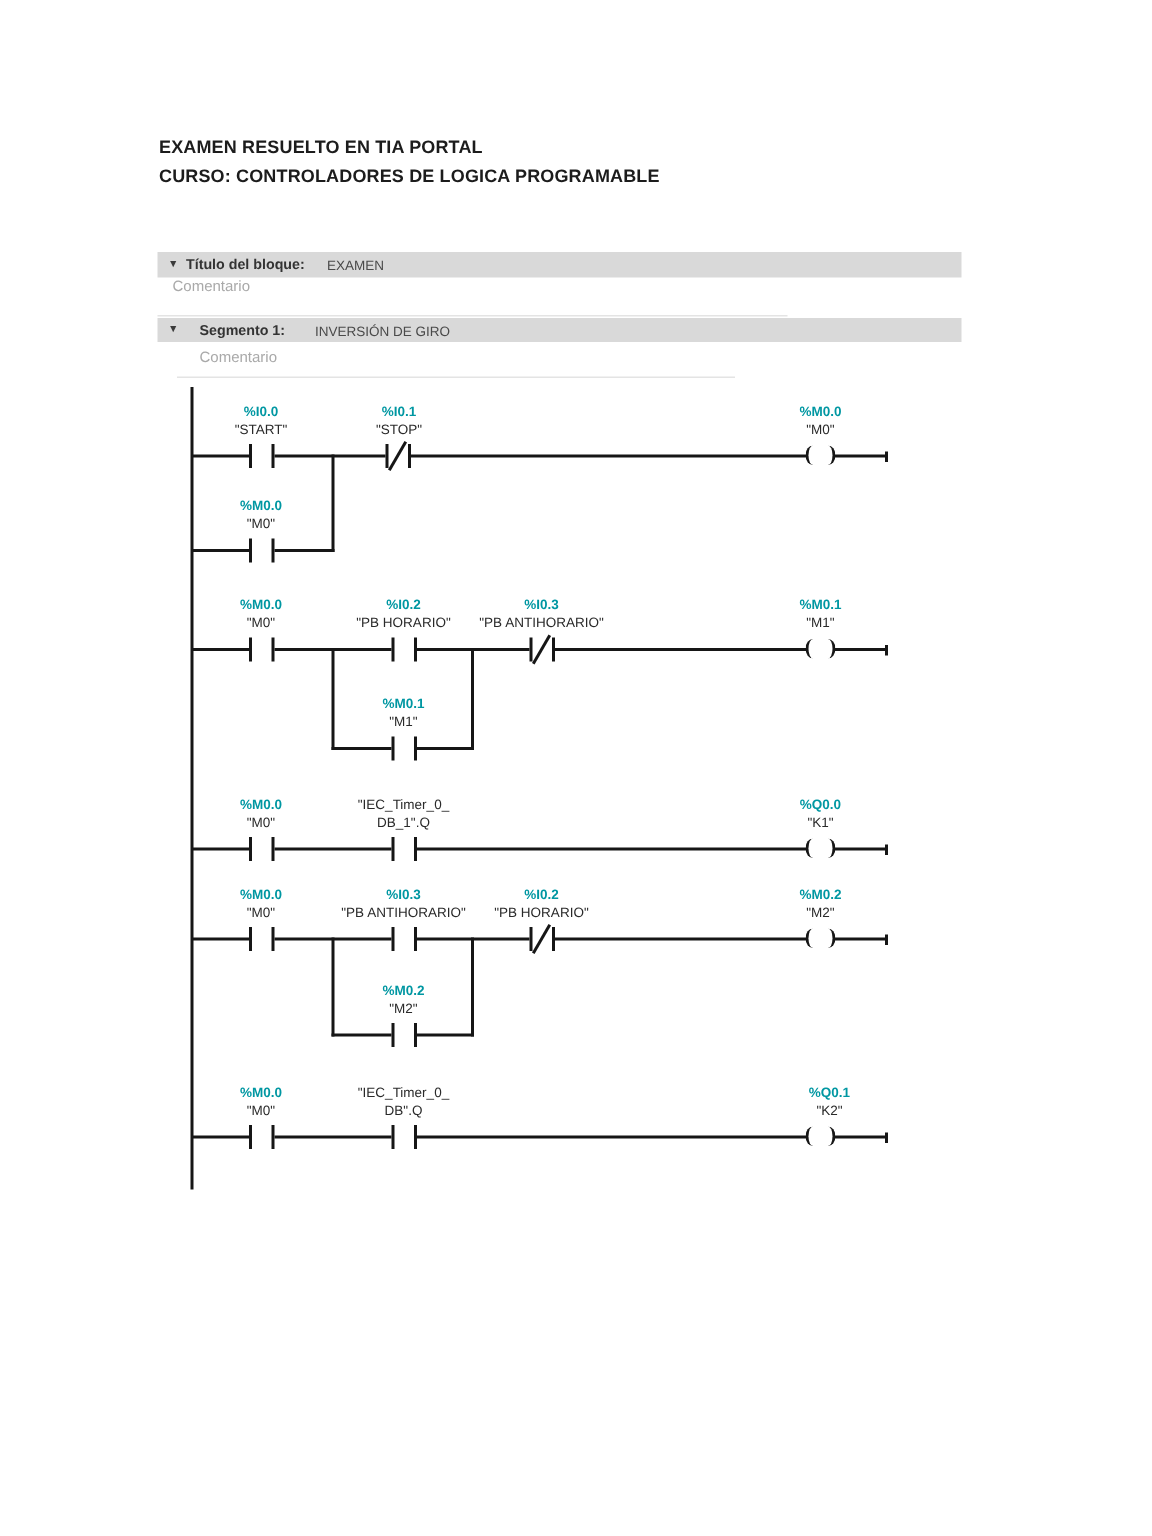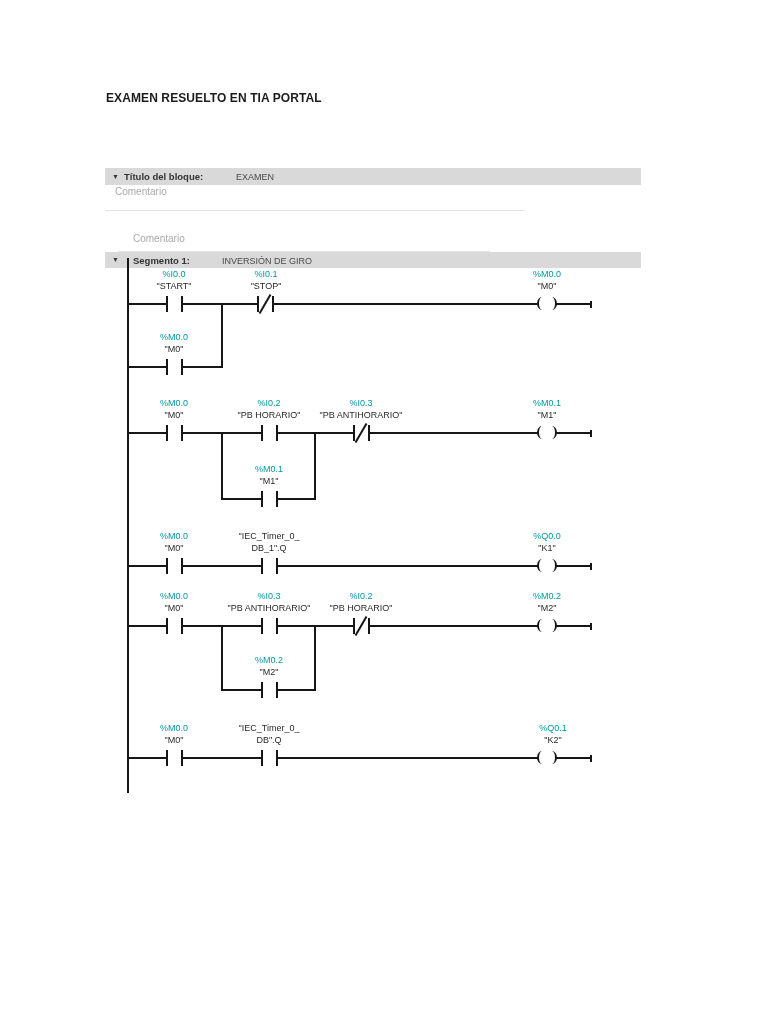--- a/index.html
+++ b/index.html
@@ -29,43 +29,44 @@
   .ct::before,.ct::after{content:"";position:absolute;top:0;width:2.4px;height:16px;background:var(--wire);}
   .ct::before{left:0;}
   .ct::after{right:0;}
   .slash{position:absolute;left:7.3px;top:-3px;width:2.2px;height:22px;background:var(--wire);
          transform:rotate(30deg);}
   .coil{position:absolute;width:18px;height:18px;background:#fff;}
   .coil::before,.coil::after{content:"";position:absolute;top:2px;width:8px;height:13px;}
   .coil::before{left:-1px;border-left:2.5px solid var(--wire);border-radius:50%;}
   .coil::after{right:-1px;border-right:2.5px solid var(--wire);border-radius:50%;}
   .lb{position:absolute;width:120px;text-align:center;line-height:12px;font-size:9px;white-space:nowrap;}
-  .lb .addr{display:block;color:var(--teal);font-weight:normal;}
+  .lb .addr{display:block;color:var(--teal);font-weight:bold;}
   .lb .nm{display:block;color:#2a2a2a;}
   .lb.black .addr{color:#2a2a2a;font-weight:normal;}
 </style>
 </head>
 <body>
 
 <div class="page">
 
   <div class="h-line" style="top:91px">EXAMEN RESUELTO EN TIA PORTAL</div>
+  <div class="h-line" style="top:110px">CURSO: CONTROLADORES DE LOGICA PROGRAMABLE</div>
 
   <div class="bar" style="top:168px;height:17px;">
     <span class="tri" style="top:5px">▼</span>
     <span class="bar-lbl" style="left:19px;top:3px">Título del bloque:</span>
-    <span class="bar-val" style="left:131px;top:4px">EXAMEN</span>
+    <span class="bar-val" style="left:113px;top:4px">EXAMEN</span>
   </div>
   <div class="comment" style="left:115px;top:186px">Comentario</div>
   <div class="faint" style="left:105px;top:210px;width:420px"></div>
 
-  <div class="bar" style="top:212px;height:16px;margin-top:40px;">
+  <div class="bar" style="top:212px;height:16px;">
     <span class="tri" style="top:4px">▼</span>
     <span class="bar-lbl" style="left:28px;top:2.5px">Segmento 1:</span>
-    <span class="bar-val" style="left:117px;top:3.5px">INVERSIÓN DE GIRO</span>
+    <span class="bar-val" style="left:105px;top:3.5px">INVERSIÓN DE GIRO</span>
   </div>
   <div class="comment" style="left:133px;top:233px">Comentario</div>
   <div class="faint" style="left:118px;top:251px;width:372px"></div>
 
   <div>
     <div class="vt" style="left:127px;top:258px;height:535px"></div>
 
     <div class="rw" style="left:128px;top:303px;width:464px"></div>
     <div class="tick" style="left:590px;top:301px"></div>
     <div class="lb" style="left:114px;top:268px">

